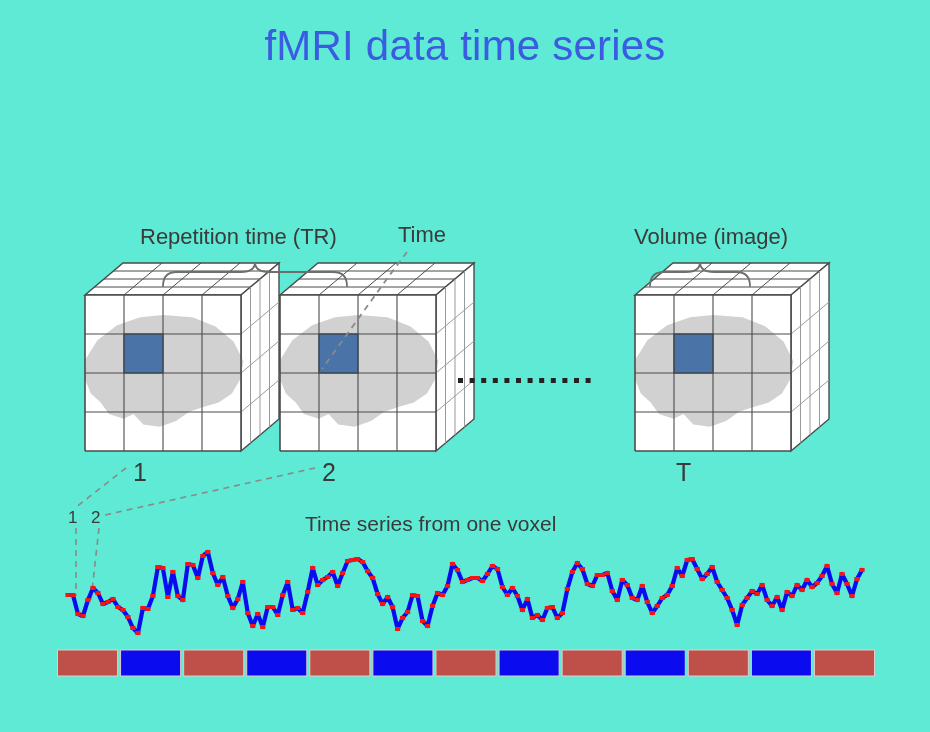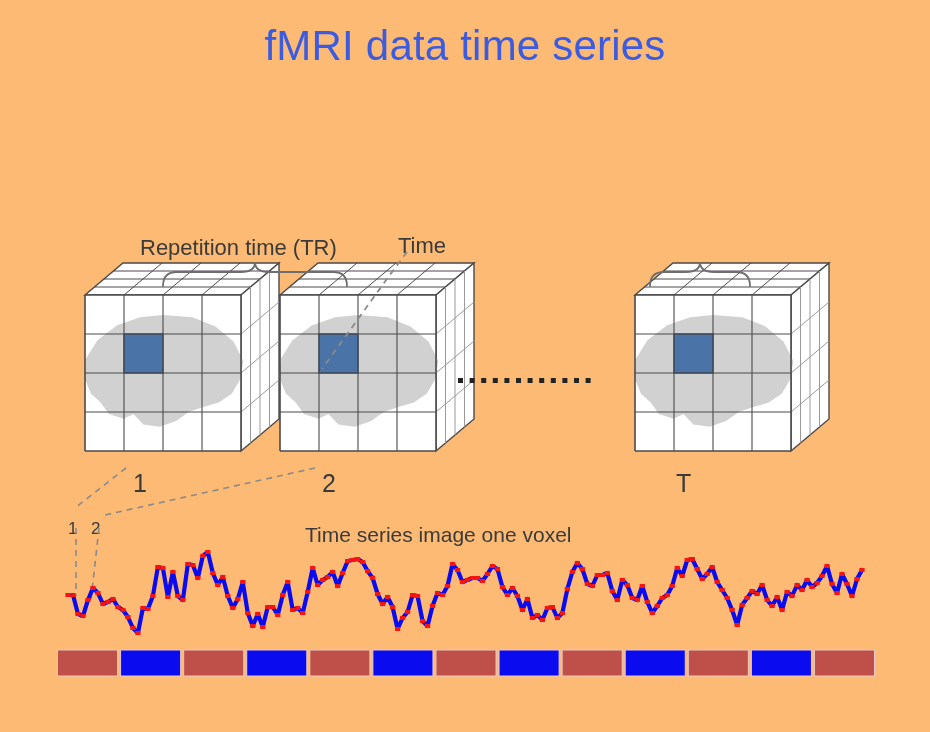--- a/index.html
+++ b/index.html
@@ -13,40 +13,39 @@
     position: relative;
     overflow: hidden;
     font-family: "Liberation Sans", sans-serif;
     background: #ffffff;
   }
   #slide {
     position: absolute;
     left: 0; top: 0;
     width: 930px;
     height: 732px;
-    background: #fdba74;
+    background: #5eead4;
   }
   #title {
     position: absolute;
     left: 0;
     top: 22px;
     width: 930px;
     text-align: center;
     font-size: 42px;
     color: #3b5ce0;
     font-family: "Liberation Sans", sans-serif;
     letter-spacing: 0.2px;
     white-space: nowrap;
   }
   .lbl {
     position: absolute;
     font-family: "Liberation Sans", sans-serif;
     color: #3a3a3a;
     white-space: nowrap;
-    margin-top: 11px;
   }
   #lbl-tr    { left: 140px; top: 224px; font-size: 22px; }
   #lbl-voxel { left: 398px; top: 222px; font-size: 22px; }
   #lbl-vol   { left: 634px; top: 224px; font-size: 22px; }
   #lbl-ts    { left: 305px; top: 512px; font-size: 21px; }
   #lbl-c1 { left: 133px; top: 458px; font-size: 25px; }
   #lbl-c2 { left: 322px; top: 458px; font-size: 25px; }
   #lbl-c3 { left: 676px; top: 458px; font-size: 25px; }
   #lbl-t1 { left: 68px;  top: 508px; font-size: 17px; }
   #lbl-t2 { left: 91px;  top: 508px; font-size: 17px; }
@@ -60,21 +59,22 @@
 </style>
 </head>
 <body>
 
 <div id="slide">
 
   <div id="title">fMRI data time series</div>
 
   <div class="lbl" id="lbl-tr">Repetition time (TR)</div>
   <div class="lbl" id="lbl-voxel">Time</div>
-  <div class="lbl" id="lbl-ts">Time series image one voxel</div>
+  <div class="lbl" id="lbl-vol">Volume (image)</div>
+  <div class="lbl" id="lbl-ts">Time series from one voxel</div>
 
   <div class="lbl" id="lbl-c1">1</div>
   <div class="lbl" id="lbl-c2">2</div>
   <div class="lbl" id="lbl-c3">T</div>
 
   <div class="lbl" id="lbl-t1">1</div>
   <div class="lbl" id="lbl-t2">2</div>
 
   <svg class="layer" id="gfx" viewBox="0 0 930 732">
       <g>

